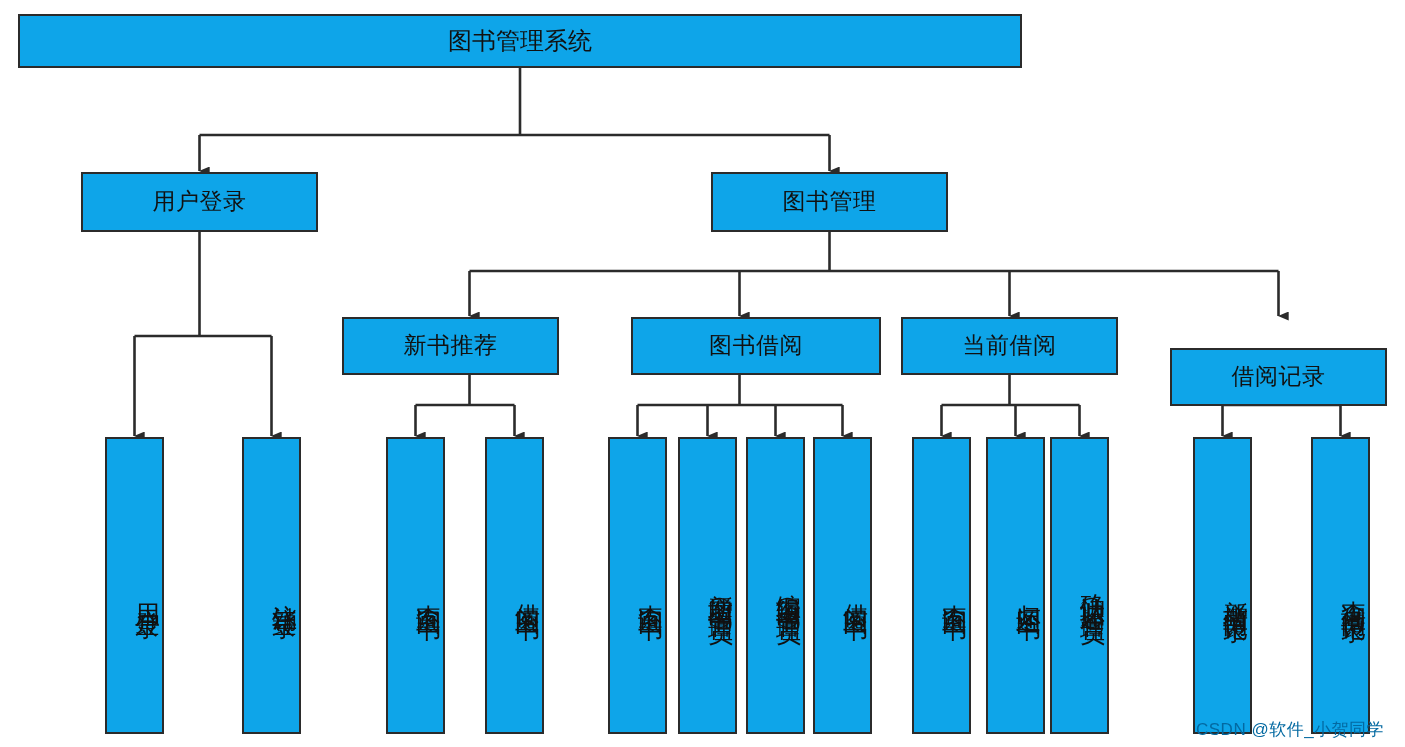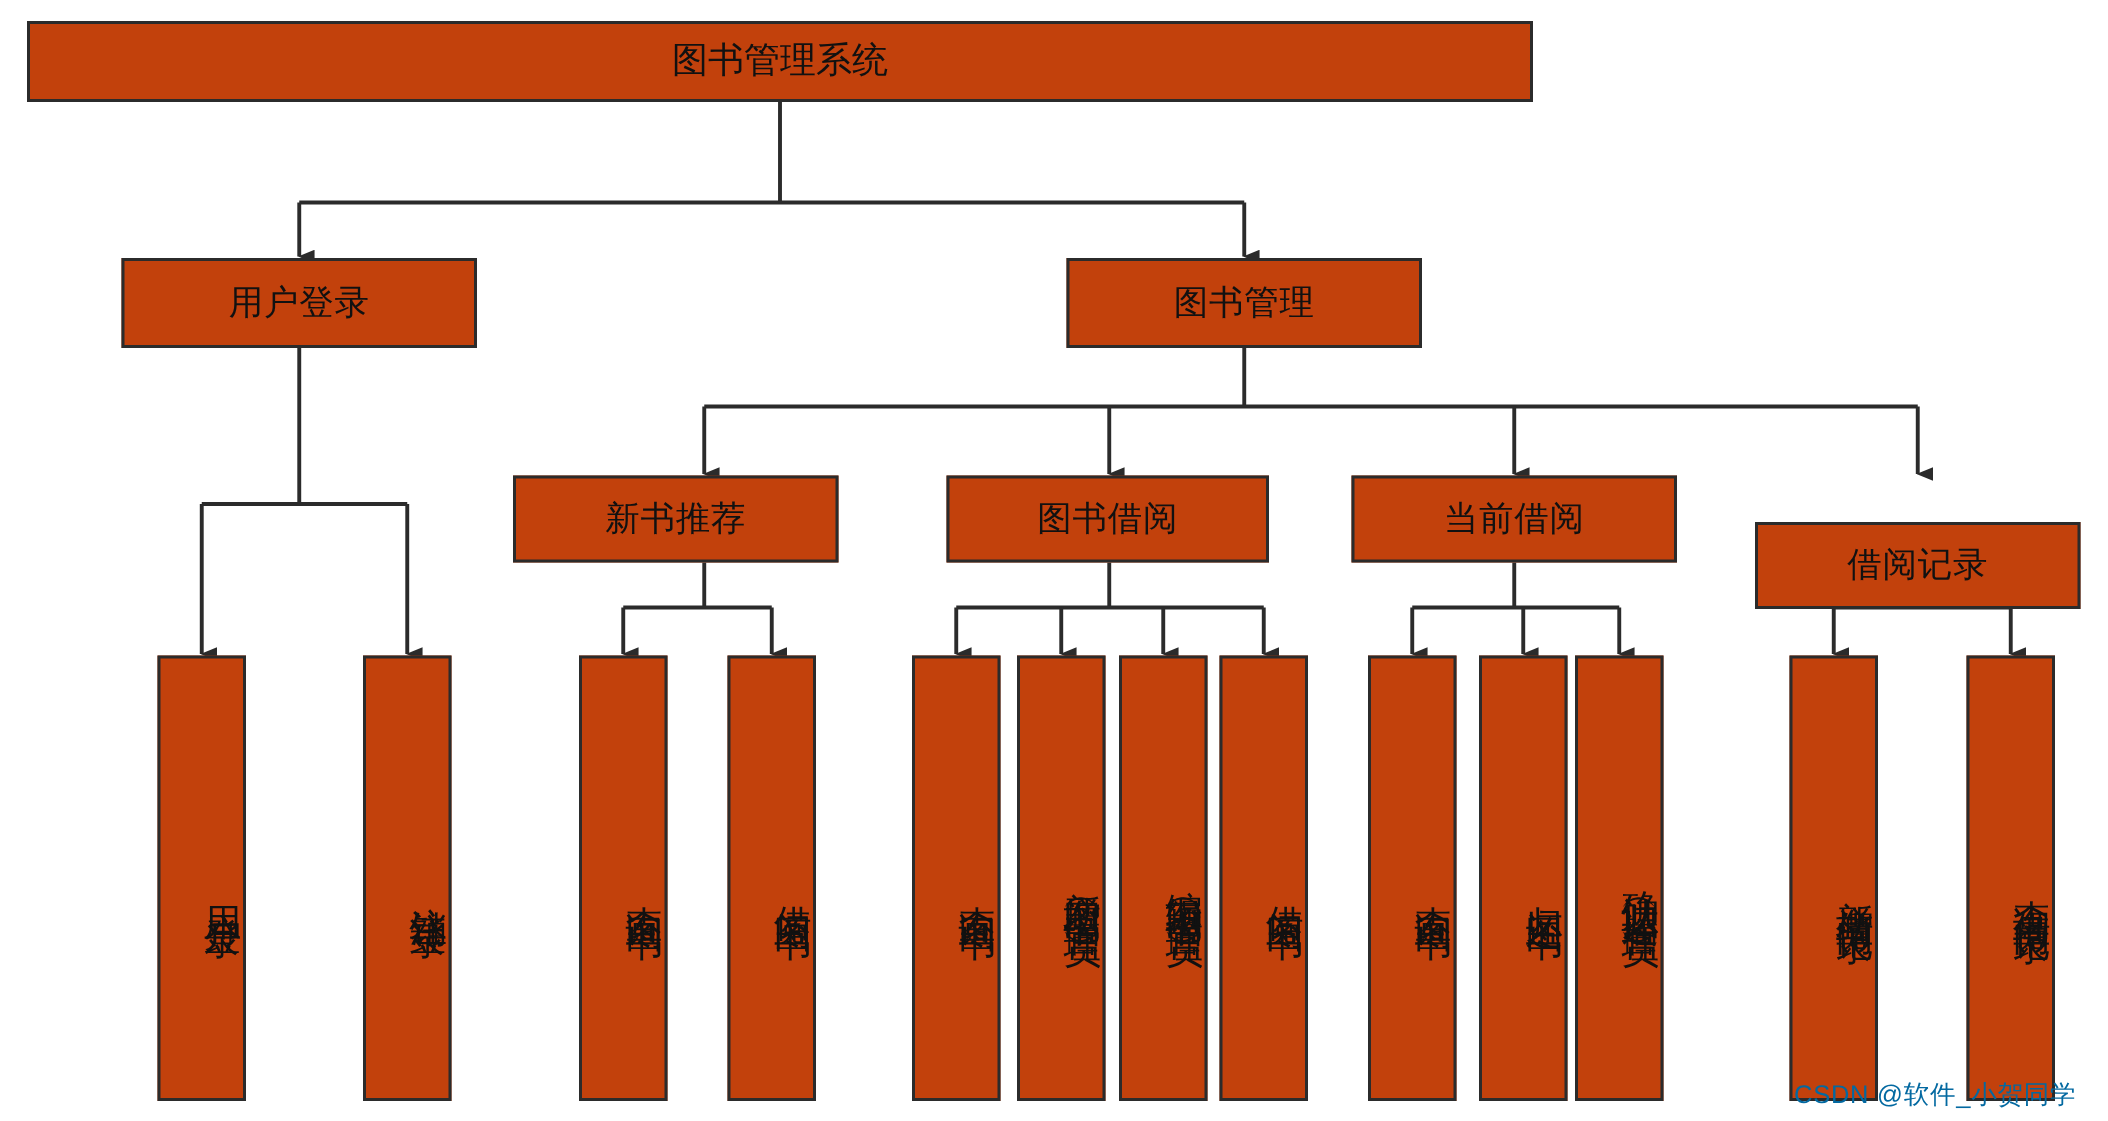--- a/index.html
+++ b/index.html
@@ -23,21 +23,21 @@
     position: absolute;
     left: 0;
     top: 0;
     width: 1405px;
     height: 747px;
     pointer-events: none;
   }
   .node {
     position: absolute;
     box-sizing: border-box;
-    background: #c2410c;
+    background: #0ea5e9;
     border: 2px solid #2b2b2b;
     display: flex;
     align-items: center;
     justify-content: center;
     color: #111111;
     line-height: 1.18;
   }
   .node-h {
     font-size: 23px;
     letter-spacing: 0.5px;
@@ -122,21 +122,21 @@
   <div class="node node-h" style="left: 81px; top: 172px; width: 237px; height: 60px;">
       <span>用户登录</span>
     </div>
   <div class="node node-h" style="left: 711px; top: 172px; width: 237px; height: 60px;">
       <span>图书管理</span>
     </div>
 
   <div class="node node-h" style="left: 342px; top: 317px; width: 217px; height: 58px;">
       <span>新书推荐</span>
     </div>
-  <div class="node node-h" style="left: 631px; top: 317px; width: 215px; height: 58px;">
+  <div class="node node-h" style="left: 631px; top: 317px; width: 250px; height: 58px;">
       <span>图书借阅</span>
     </div>
   <div class="node node-h" style="left: 901px; top: 317px; width: 217px; height: 58px;">
       <span>当前借阅</span>
     </div>
   <div class="node node-h" style="left: 1170px; top: 317px; width: 217px; height: 58px; margin-top: 31px;">
       <span>借阅记录</span>
     </div>
 
   <div class="node node-v" style="left: 105px; top: 437px; width: 59px; height: 297px;">

